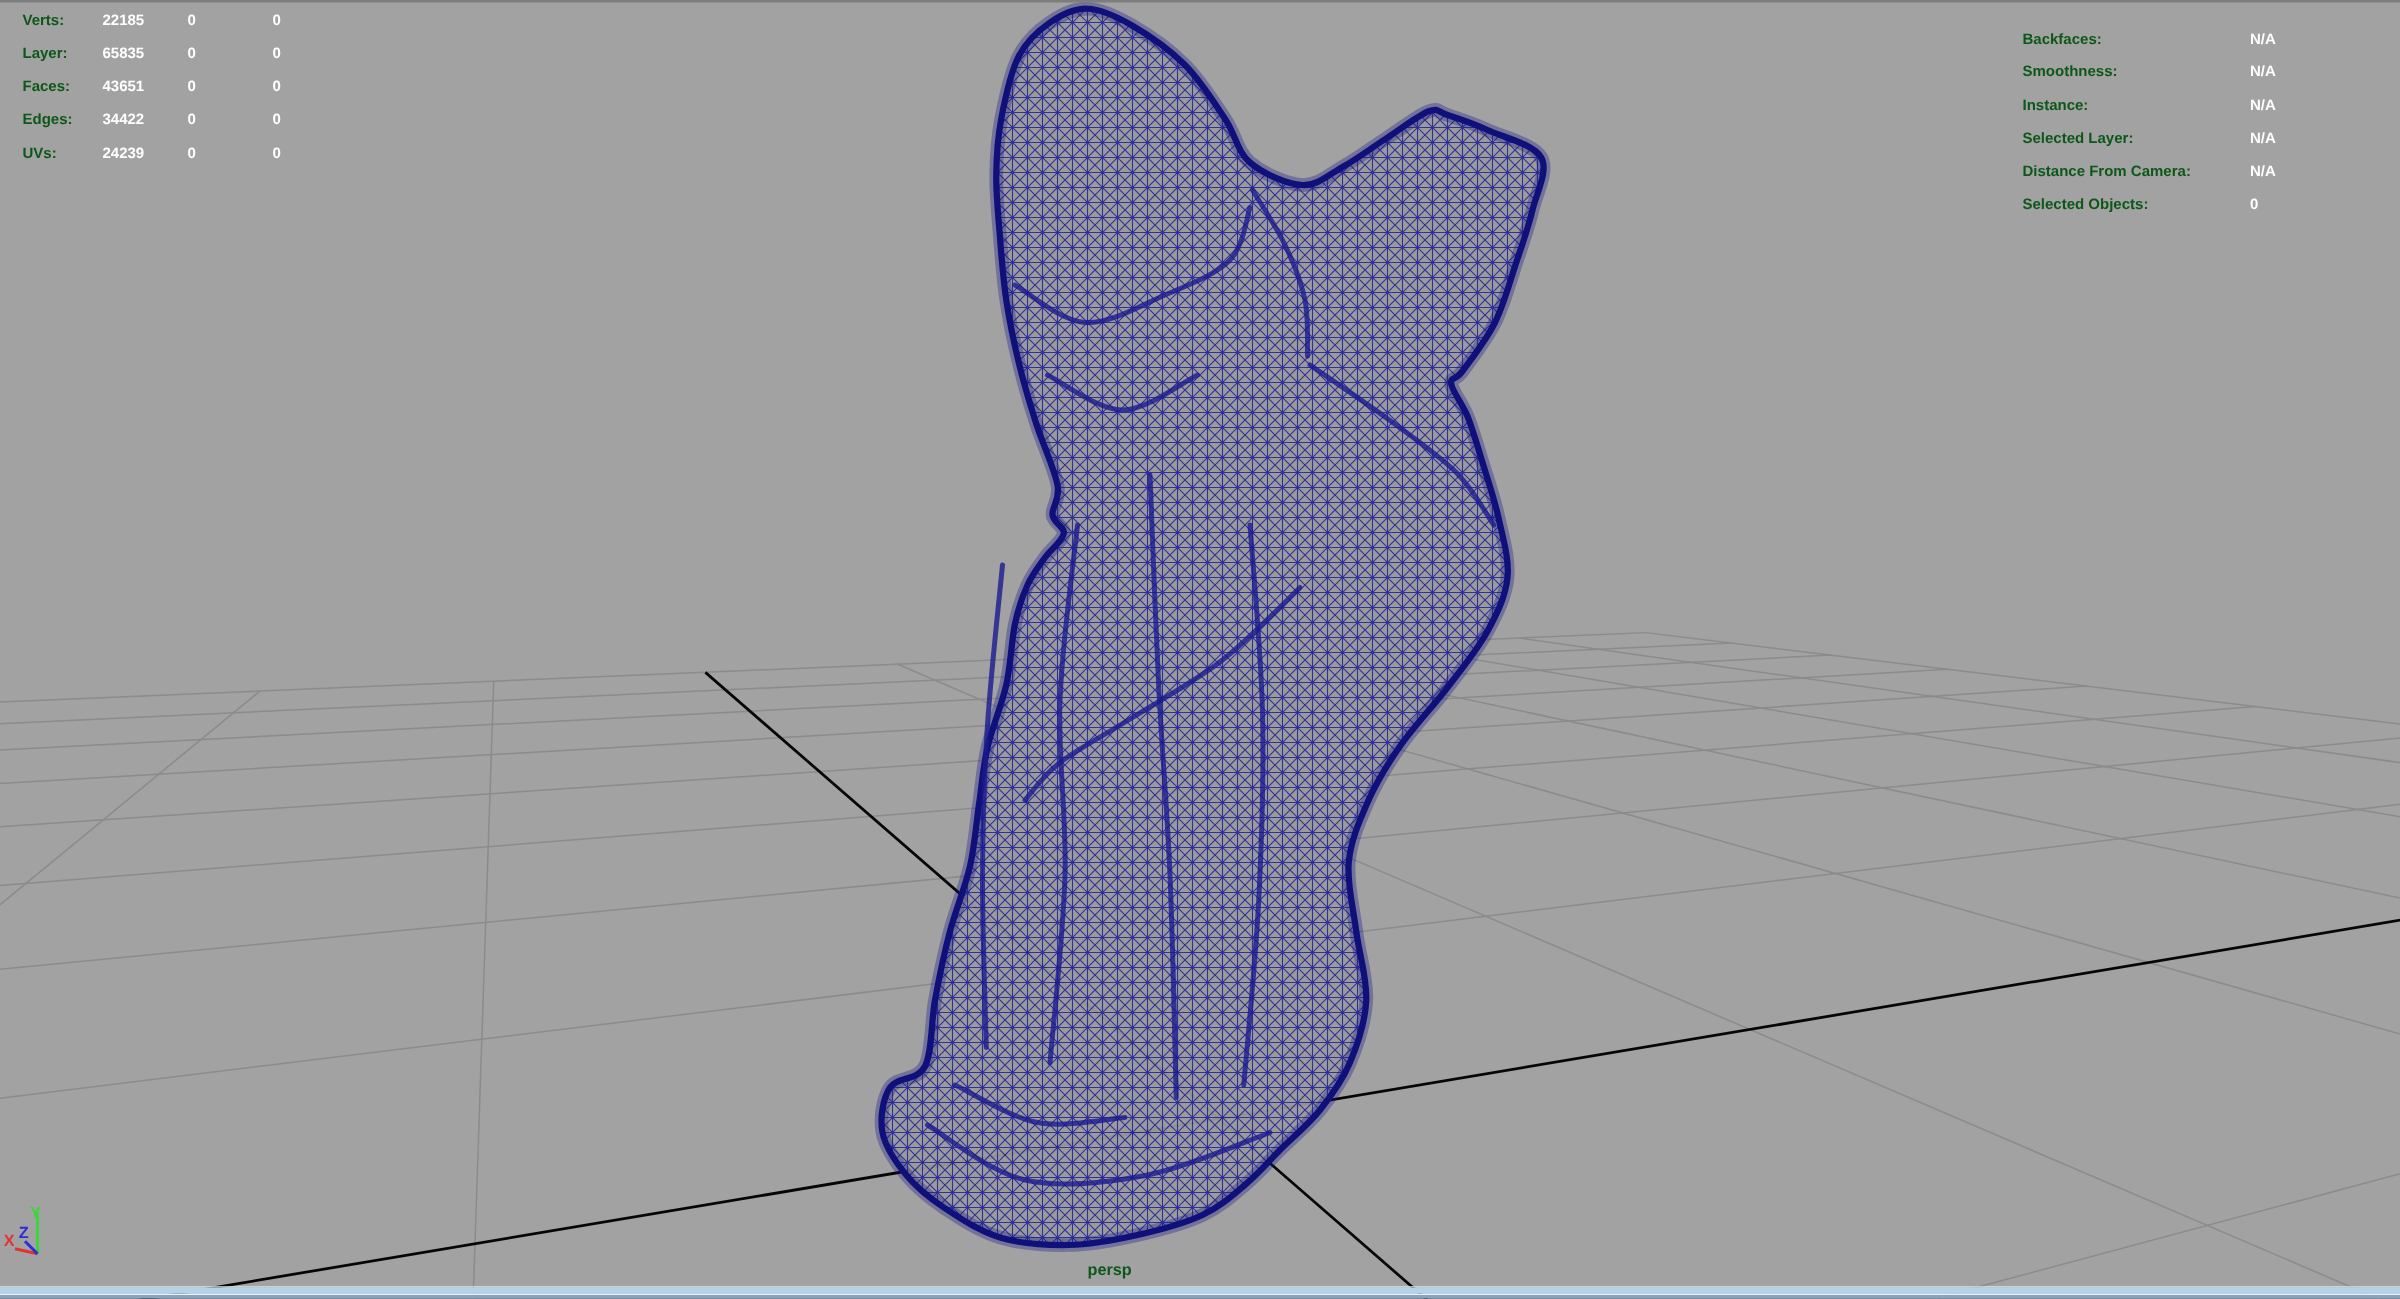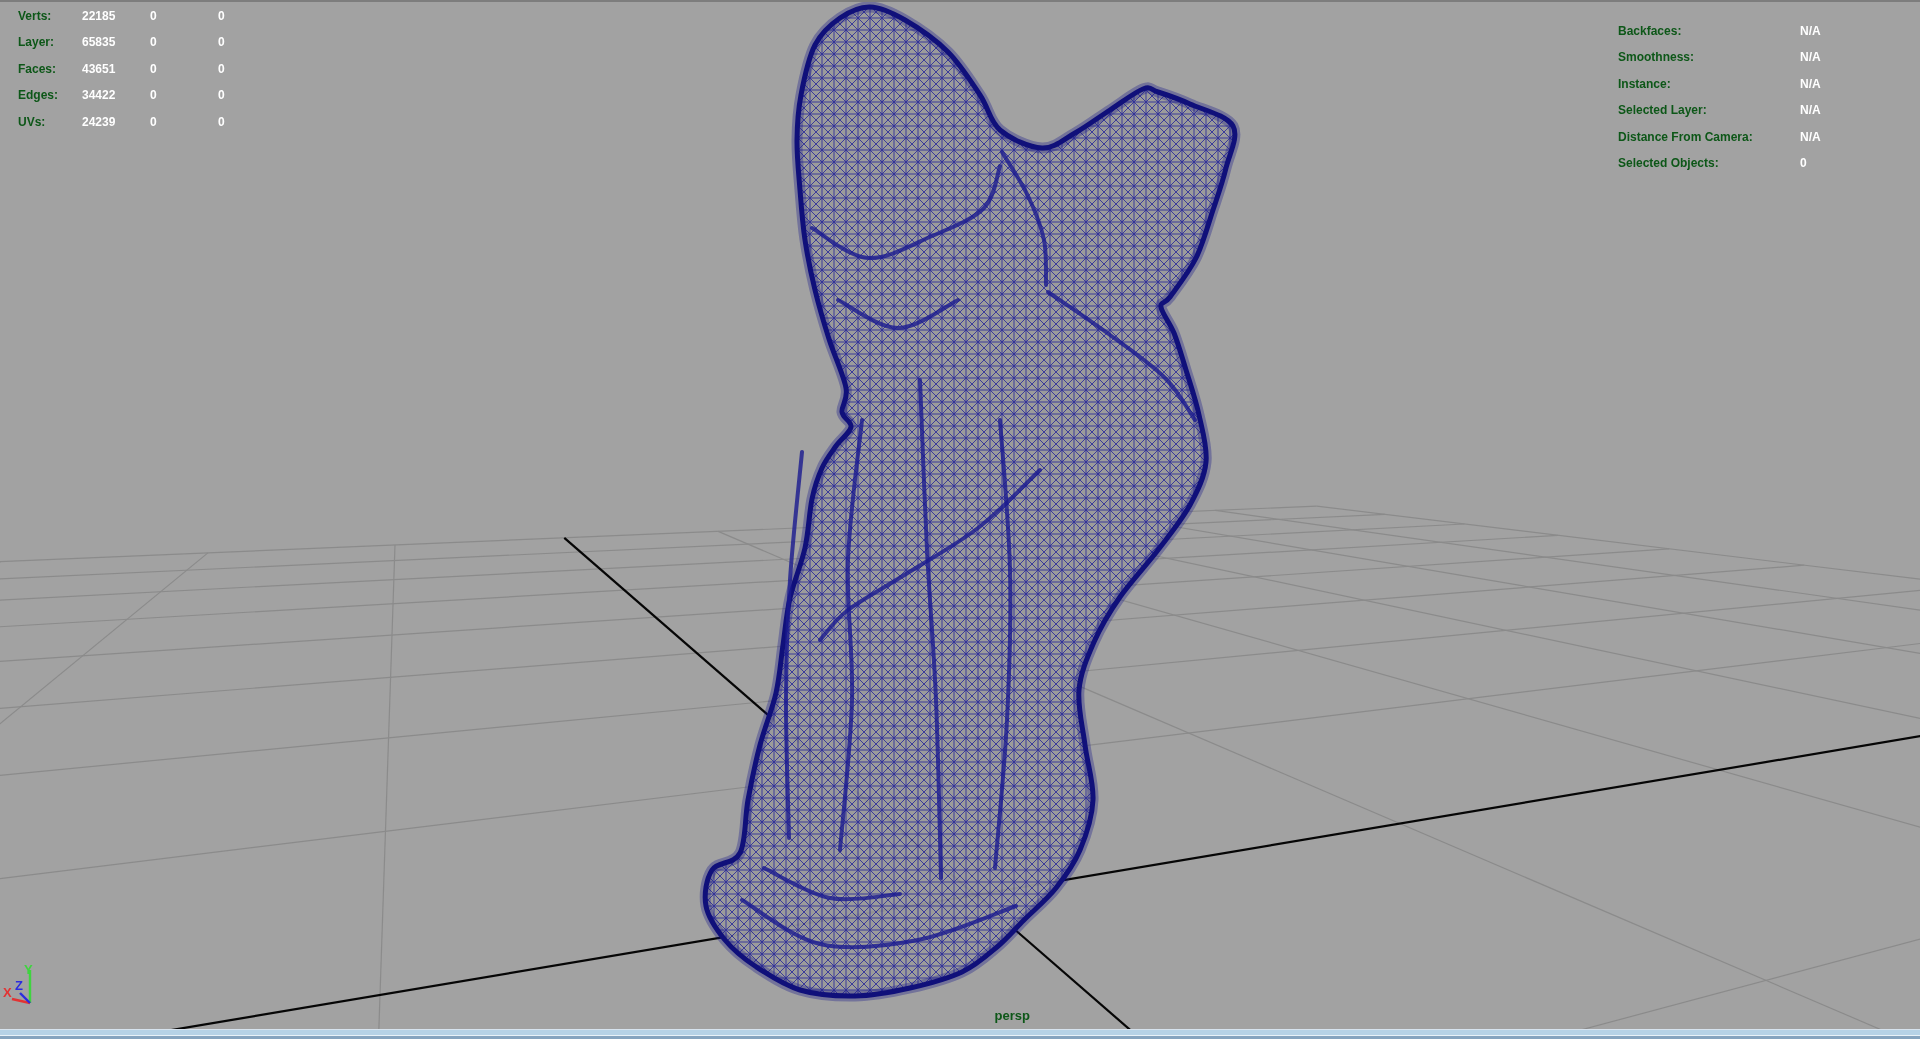--- a/index.html
+++ b/index.html
@@ -18,21 +18,21 @@
   .hud-row{height:26.4px;}
   .hud-label{display:inline-block;color:#0d5718;}
   .hud-left .hud-label{width:64px;}
   .hud-right .hud-label{width:182px;}
   .hud-val{display:inline-block;color:#ffffff;}
   .hud-v1{width:68px;}
   .hud-v2{width:68px;}
   .hud-v3{width:40px;}
   
   .cam-label{
-    position:absolute;left:870px;top:1008px;width:160px;text-align:right;
+    position:absolute;left:870px;top:1008px;width:160px;text-align:left;
     color:#0d5718;font-weight:bold;font-size:13px;
   }
   
   .vp-border{position:absolute;left:0;right:0;}
   .vpb-1{bottom:9px;height:1px;background:#d7e3ee;}
   .vpb-2{bottom:4px;height:5px;background:#b6d2e6;}
   .vpb-3{bottom:3px;height:1px;background:#e9f2f8;}
   .vpb-4{bottom:0;height:3px;background:#86a4bf;}
 </style>
 </head>

